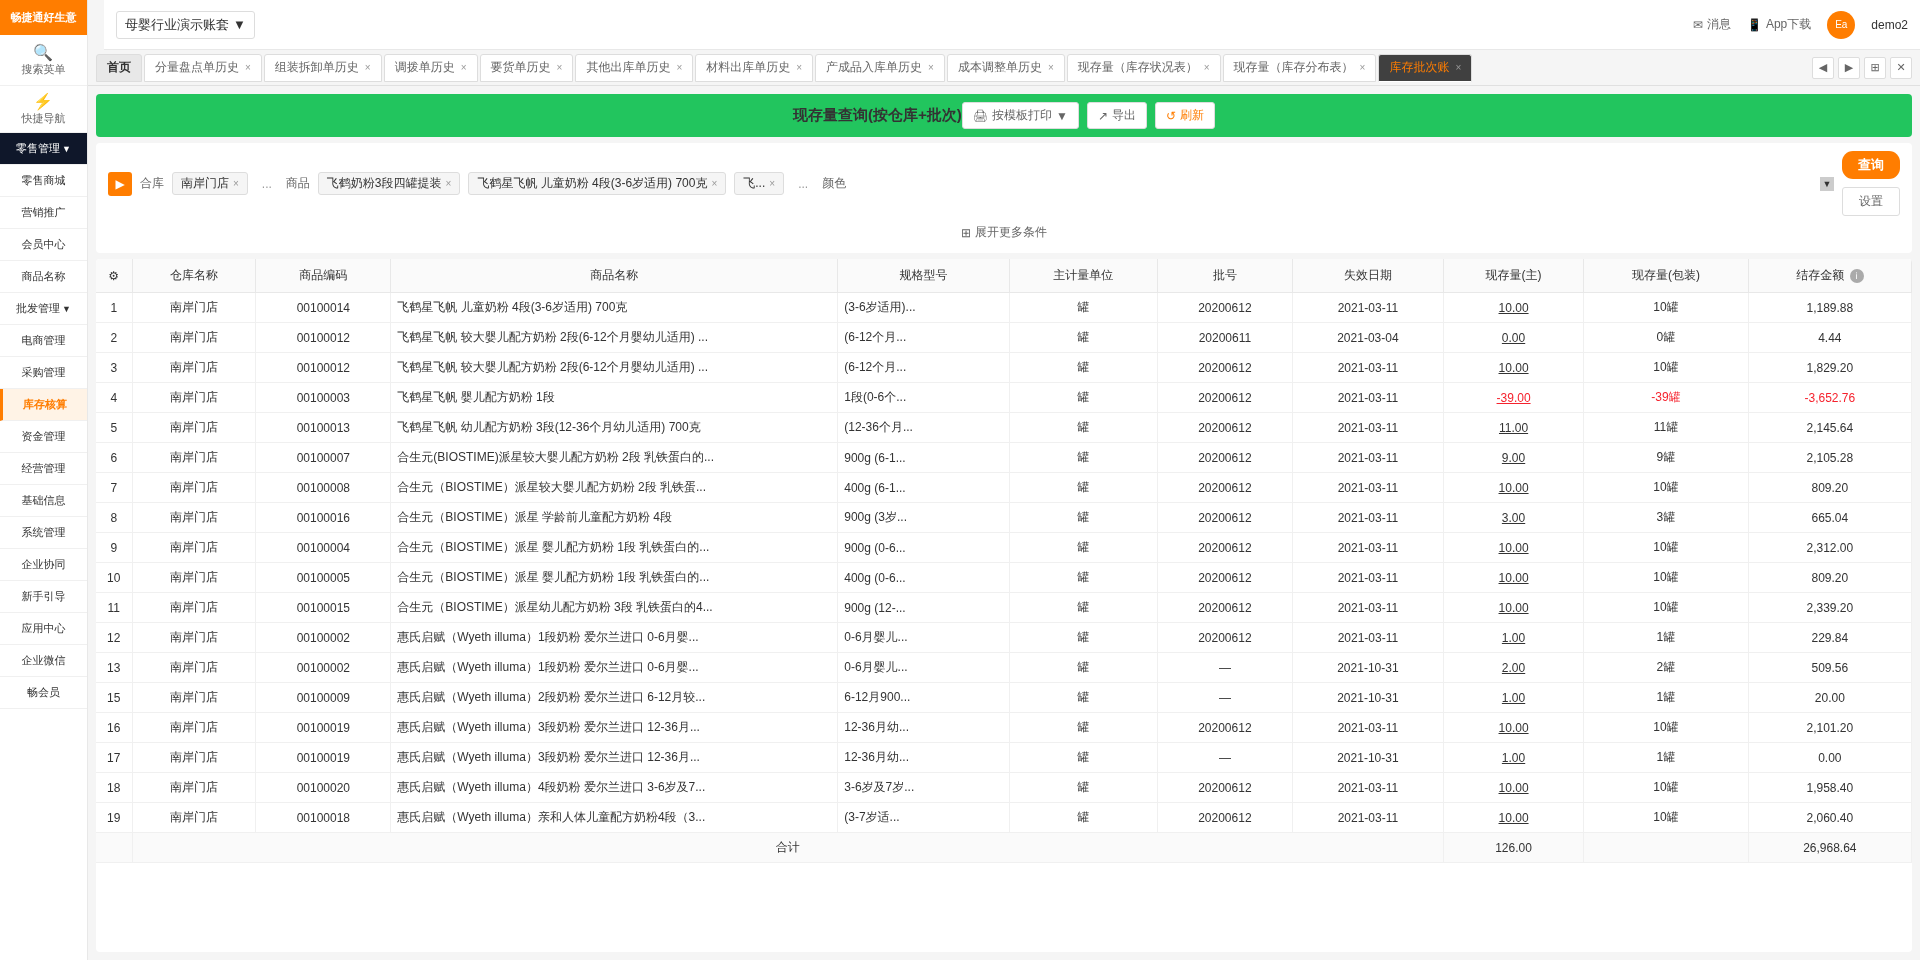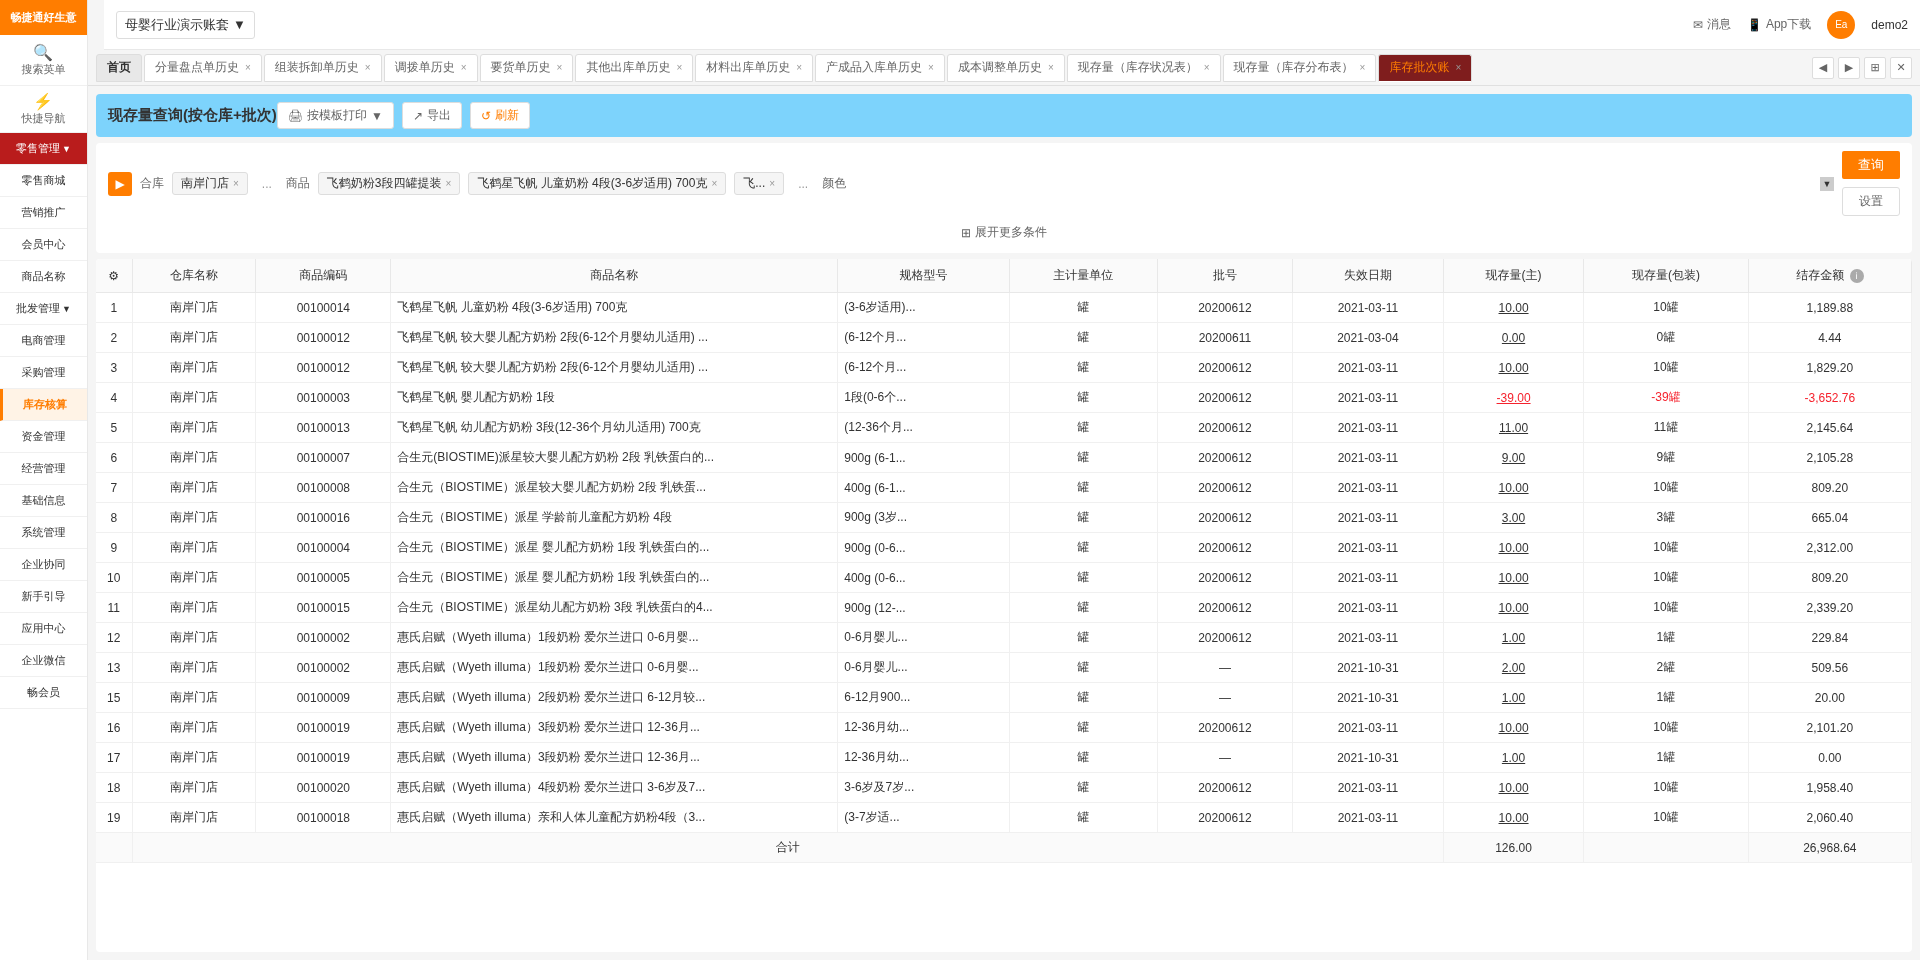--- a/index.html
+++ b/index.html
@@ -22,31 +22,31 @@
     .topbar-dropdown { display: flex; align-items: center; gap: 4px; color: #333; font-size: 13px; cursor: pointer; padding: 4px 8px; border: 1px solid #ddd; border-radius: 3px; }
     .topbar-right { margin-left: auto; display: flex; align-items: center; gap: 16px; color: #666; font-size: 12px; }
     .topbar-msg, .topbar-app { display: flex; align-items: center; gap: 4px; cursor: pointer; color: #666; }
     .topbar-avatar { width: 28px; height: 28px; background: #ff7d00; border-radius: 50%; display: flex; align-items: center; justify-content: center; color: #fff; font-size: 10px; }
     .topbar-username { color: #333; cursor: pointer; }
 
     
     .tabs-bar { height: 36px; background: #f5f5f5; border-bottom: 1px solid #e0e0e0; display: flex; align-items: center; padding: 0 8px; gap: 2px; overflow-x: auto; flex-shrink: 0; position: relative; }
     .tabs-bar::-webkit-scrollbar { height: 3px; }
     .tab-item { height: 28px; padding: 0 10px; background: #fff; border: 1px solid #ddd; border-radius: 3px 3px 0 0; display: flex; align-items: center; gap: 6px; cursor: pointer; font-size: 12px; color: #666; white-space: nowrap; flex-shrink: 0; }
-    .tab-item.active { background: #7f1d1d; border-bottom-color: #fff; color: #ff7d00; font-weight: 500; }
+    .tab-item.active { background: #404040; border-bottom-color: #fff; color: #ff7d00; font-weight: 500; }
     .tab-item .tab-close { color: #999; font-size: 10px; cursor: pointer; }
     .tab-home { font-weight: bold; color: #333; background: #e8e8e8; }
     .tabs-nav { display: flex; align-items: center; margin-left: auto; gap: 4px; }
     .tabs-nav-btn { width: 22px; height: 22px; background: #fff; border: 1px solid #ddd; border-radius: 2px; display: flex; align-items: center; justify-content: center; cursor: pointer; font-size: 11px; color: #666; }
 
     
     .content { flex: 1; display: flex; flex-direction: column; overflow: hidden; background: #f5f5f5; padding: 8px; }
 
     
-    .page-header { background: #7dd3fc; border-radius: 4px; padding: 8px 12px; margin-bottom: 6px; display: flex; align-items: center; justify-content: flex-start; }
+    .page-header { background: #22c55e; border-radius: 4px; padding: 8px 12px; margin-bottom: 6px; display: flex; align-items: center; justify-content: center; }
     .page-title { font-size: 15px; font-weight: bold; color: #333; }
     .page-actions { display: flex; align-items: center; gap: 8px; }
     .btn-template { display: flex; align-items: center; gap: 4px; padding: 4px 10px; border: 1px solid #ddd; border-radius: 3px; cursor: pointer; font-size: 12px; color: #666; background: #fff; }
     .btn-export { display: flex; align-items: center; gap: 4px; padding: 4px 10px; border: 1px solid #ddd; border-radius: 3px; cursor: pointer; font-size: 12px; color: #666; background: #fff; }
     .btn-refresh { display: flex; align-items: center; gap: 4px; padding: 4px 10px; border: 1px solid #ddd; border-radius: 3px; cursor: pointer; font-size: 12px; color: #ff7d00; background: #fff; }
 
     
     .filter-bar { background: #fff; border-radius: 4px; padding: 8px 12px; margin-bottom: 6px; }
     .filter-row { display: flex; align-items: center; gap: 8px; flex-wrap: wrap; }
     .filter-label { color: #666; font-size: 12px; flex-shrink: 0; }
@@ -64,41 +64,41 @@
     .data-table .col-spec { text-align: left; max-width: 100px; overflow: hidden; text-overflow: ellipsis; }
     .data-table .negative { color: #f5222d; }
     .data-table .link-underline { text-decoration: underline; color: #333; cursor: pointer; }
     .data-table .link-underline.negative { color: #f5222d; }
     .table-scroll { flex: 1; overflow-y: auto; overflow-x: auto; }
     .table-scroll::-webkit-scrollbar { width: 6px; height: 6px; }
     .table-scroll::-webkit-scrollbar-thumb { background: #ddd; border-radius: 3px; }
     .summary-row td { background: #fafafa; font-weight: 500; }
     .col-index { width: 36px; }
     .col-setting { width: 36px; }
-    .search-btn { background: #ff7d00; color: #fff; border: none; border-radius: 2px; padding: 5px 16px; cursor: pointer; font-size: 13px; font-weight: 400; }
+    .search-btn { background: #ff7d00; color: #fff; border: none; border-radius: 11px; padding: 5px 16px; cursor: pointer; font-size: 13px; font-weight: 700; }
     .setting-btn { background: #fff; color: #666; border: 1px solid #ddd; border-radius: 3px; padding: 5px 16px; cursor: pointer; font-size: 12px; margin-top: 4px; display: block; width: 100%; }
     .filter-actions { display: flex; flex-direction: column; align-items: flex-end; margin-left: auto; gap: 4px; }
     .info-icon { display: inline-flex; align-items: center; justify-content: center; width: 14px; height: 14px; border-radius: 50%; background: #aaa; color: #fff; font-size: 9px; cursor: pointer; margin-left: 2px; }
   </style>
 </head>
 <body>
 
 <div class="sidebar">
   <div class="sidebar-logo">
     <span style="font-size:11px;">畅捷通好生意</span>
   </div>
   <div class="sidebar-search">
     <div style="font-size:16px;">🔍</div>
     <div>搜索英单</div>
   </div>
   <div class="sidebar-nav">
     <div style="font-size:16px;">⚡</div>
     <div>快捷导航</div>
   </div>
-  <div class="sidebar-item has-arrow" style="background:#b91c1c;color:#fff;">
+  <div class="sidebar-item has-arrow" style="background:#0f172a;color:#fff;">
     <span>零售管理</span>
     <span class="arrow">▼</span>
   </div>
   <div class="sidebar-item">
     <div>零售商城</div>
   </div>
   <div class="sidebar-item">
     <div>营销推广</div>
   </div>
   <div class="sidebar-item">

